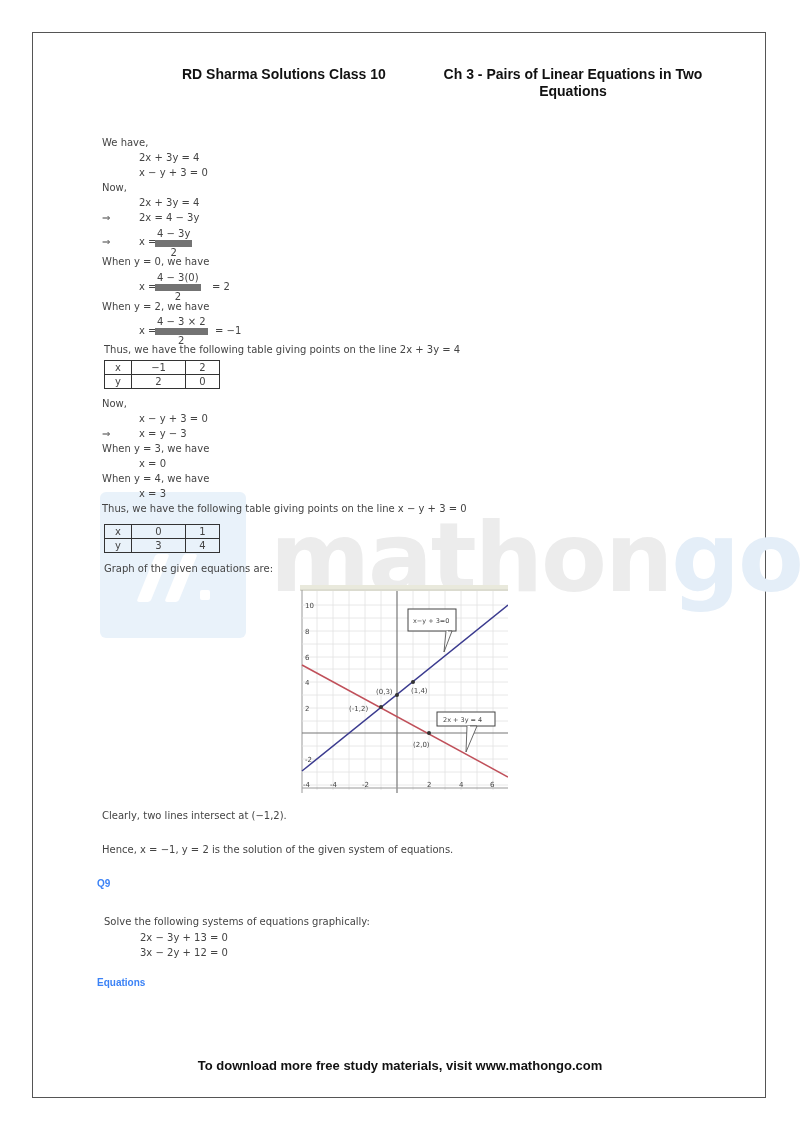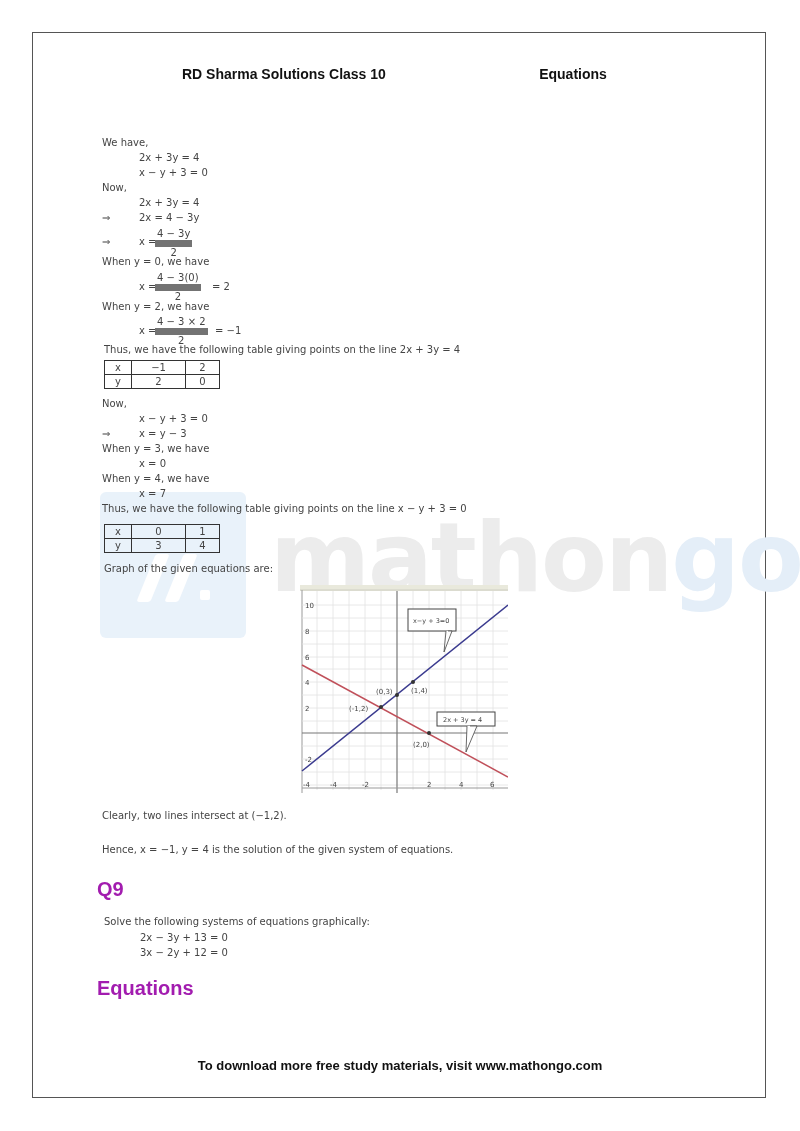--- a/index.html
+++ b/index.html
@@ -11,35 +11,36 @@
   .t { position: absolute; font-size: 10px; color: #444; white-space: nowrap; font-family: "DejaVu Sans", sans-serif; }
   .m { position: absolute; font-size: 10px; color: #444; white-space: nowrap; font-family: "DejaVu Sans", sans-serif; }
   .frac { position: absolute; display: inline-flex; flex-direction: column; align-items: center; font-size: 10px; color: #444; font-family: "DejaVu Sans", sans-serif; }
   .frac .num { padding: 0 2px; border-bottom: 7px solid #737373; line-height: 12px; }
   .frac .den { line-height: 12px; }
   table.pts { position: absolute; border-collapse: collapse; font-size: 10px; color: #444; font-family: "DejaVu Sans", sans-serif; }
   table.pts td { border: 1px solid #333; height: 13px; padding: 0; text-align: center; line-height: 13px; }
   table.pts td.c0 { width: 26px; }
   table.pts td.c1 { width: 53px; }
   table.pts td.c2 { width: 33px; }
-  .red { position: absolute; color: #a21caf; font-weight: bold; font-family: "Liberation Sans", sans-serif; font-size: 20px; }
+  .red { position: absolute; color: #3b82f6; font-weight: bold; font-family: "Liberation Sans", sans-serif; font-size: 10px; }
   .footer { position: absolute; left: 0; width: 800px; top: 1058px; text-align: center; font-weight: bold; font-size: 13px; color: #111; font-family: "Liberation Sans", sans-serif; }
   .wm-box { position: absolute; left: 100px; top: 492px; width: 146px; height: 146px; background: #e7f1fa; border-radius: 6px; opacity: 0.9; }
   .wm-slash { position: absolute; width: 14px; height: 48px; background: #ffffff; transform: skewX(-22deg); border-radius: 3px; }
   .wm-text { position: absolute; left: 270px; top: 510px; font-family: "DejaVu Sans", sans-serif; font-weight: bold; font-size: 96px; letter-spacing: -2px; color: #ececec; line-height: 1; }
   .wm-text .go { color: #e4eef8; }
   .graph { position: absolute; left: 300px; top: 585px; }
 </style>
 </head>
 <body>
 
 <div class="page-border"></div>
 
 <div class="hdr hdr-left">RD Sharma Solutions Class 10</div>
 <div class="hdr hdr-right">
+  <div>Ch 3 - Pairs of Linear Equations in Two</div>
   <div>Equations</div>
 </div>
 
 <div class="wm-box">
   <div class="wm-slash" style="left:46px; top:62px;"></div>
   <div class="wm-slash" style="left:74px; top:62px;"></div>
   <div style="position:absolute; left:100px; top:98px; width:10px; height:10px; background:#fff; border-radius:2px;"></div>
 </div>
 <div class="wm-text"><span>math</span><span>on</span><span class="go">go</span></div>
 
@@ -89,21 +90,21 @@
 </tbody>
   </table>
 
 <div class="t" style="left:102px; top:398px;">Now,</div>
 <div class="m" style="left:139px; top:413px;">x − y + 3 = 0</div>
 <div class="m" style="left:102px; top:428px;">⇒</div>
 <div class="m" style="left:139px; top:428px;">x = y − 3</div>
 <div class="t" style="left:102px; top:443px;">When  y = 3,  we have</div>
 <div class="m" style="left:139px; top:458px;">x = 0</div>
 <div class="t" style="left:102px; top:473px;">When  y = 4,  we have</div>
-<div class="m" style="left:139px; top:488px;">x = 7</div>
+<div class="m" style="left:139px; top:488px;">x = 3</div>
 
 <div class="t" style="left:102px; top:503px;">Thus, we have the following table giving points on the line x − y + 3 = 0</div>
 <table class="pts" style="left:104px; top:524px;">
   <tbody>
       <tr>
     <td class="c0">x</td>
     <td class="c1">0</td>
     <td class="c2">1</td>
   </tr>
   <tr>
@@ -191,21 +192,21 @@
     <text x="113" y="38" font-family="DejaVu Sans, sans-serif" font-size="6.5" fill="#444">x−y + 3=0</text>
   </g>
   <g>
     <rect x="137" y="127" width="58" height="14" fill="#fff" stroke="#444" stroke-width="1"></rect>
     <polyline points="170,141 177,141 166,167 167,141" fill="#fff" stroke="#444" stroke-width="0.8"></polyline>
     <text x="143" y="137" font-family="DejaVu Sans, sans-serif" font-size="6.5" fill="#444">2x + 3y = 4</text>
   </g>
 </svg>
 
 <div class="t" style="left:102px; top:810px;">Clearly, two lines intersect at (−1,2).</div>
-<div class="t" style="left:102px; top:844px;">Hence, x = −1, y = 4 is the solution of the given system of equations.</div>
+<div class="t" style="left:102px; top:844px;">Hence, x = −1, y = 2 is the solution of the given system of equations.</div>
 
 <div class="red" style="left:97px; top:878px;">Q9</div>
 <div class="t" style="left:104px; top:916px;">Solve the following systems of equations graphically:</div>
 <div class="m" style="left:140px; top:932px;">2x − 3y + 13 = 0</div>
 <div class="m" style="left:140px; top:947px;">3x − 2y + 12 = 0</div>
 <div class="red" style="left:97px; top:977px;">Equations</div>
 
 <div class="footer">To download more free study materials, visit www.mathongo.com</div>
 
 </body></html>

